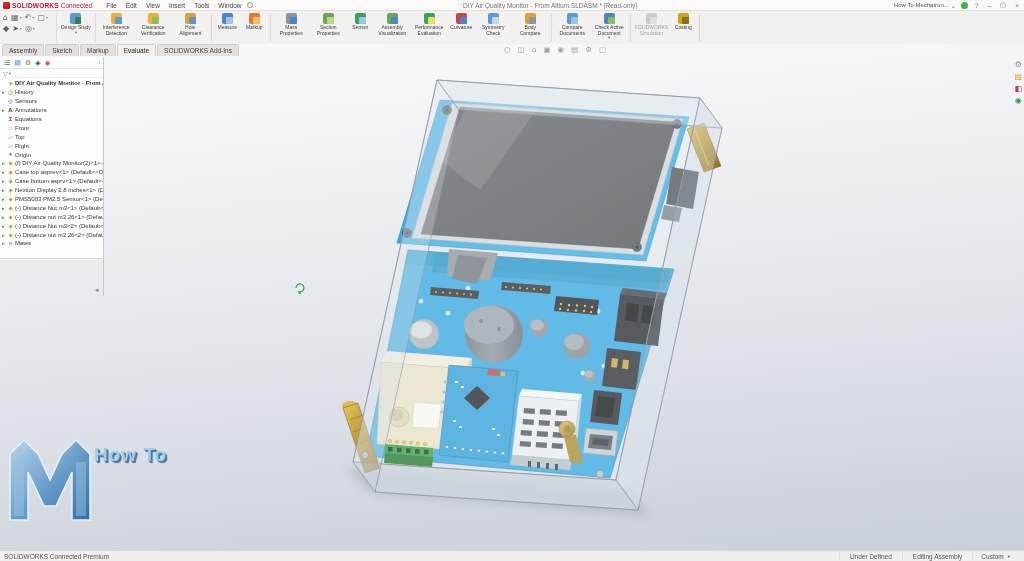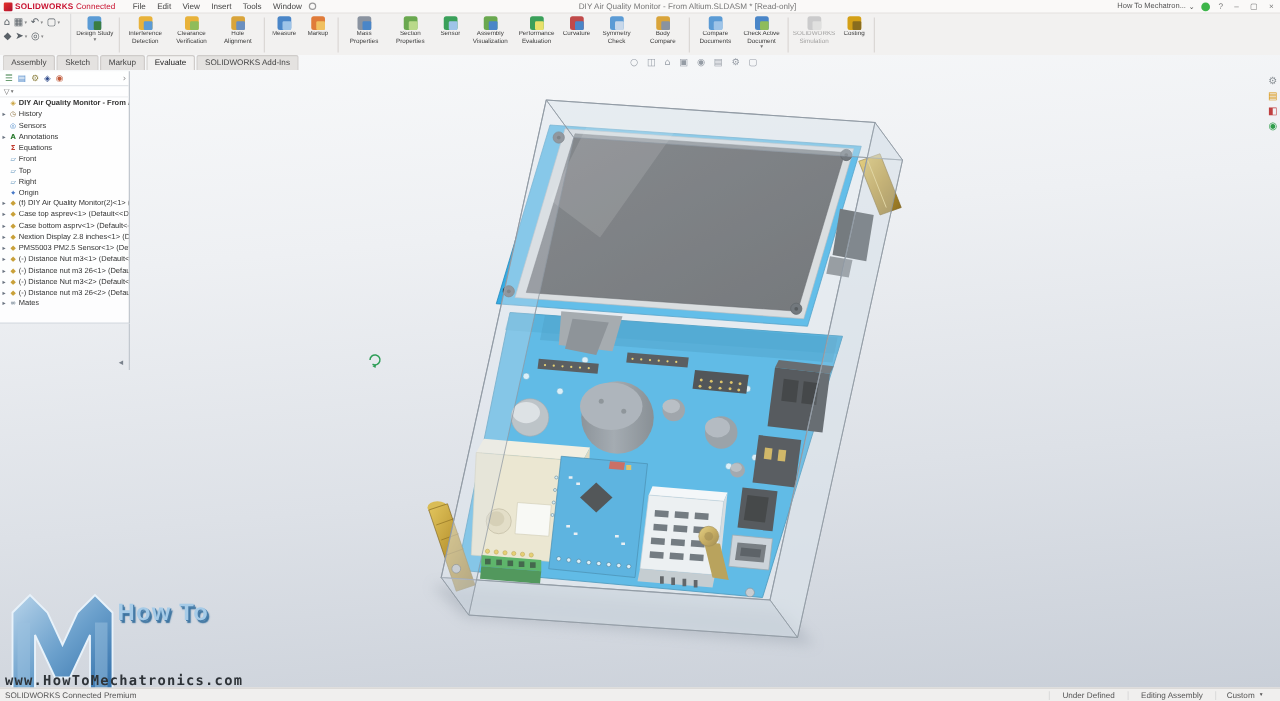--- a/index.html
+++ b/index.html
@@ -73,21 +73,21 @@
   .trow{display:flex;align-items:center;height:8.9px;padding-left:2px;white-space:nowrap;overflow:hidden;}
   .trow.child{padding-left:2px;}
   .tarrow{visibility:hidden;width:5px;font-size:5px;color:#6a7380;flex:none;}
   .tarrow.vis{visibility:visible;}
   .tic{width:7px;font-size:5.5px;flex:none;text-align:center;font-weight:bold;}
   .tlabel{font-size:6px;color:#333;margin-left:1px;overflow:hidden;}
   #splitter{left:103px;top:57px;width:1px;height:239px;background:#c2c8cf;z-index:4;}
   #collapse-handle{left:95px;top:286px;font-size:7px;color:#7a828c;z-index:6;}
 
   
-  #wm{left:6px;top:468px;width:230px;height:90px;z-index:3;pointer-events:none;}
+  #wm{left:6px;top:432px;width:230px;height:90px;z-index:3;pointer-events:none;}
   #wm .t1{position:absolute;left:88px;top:12px;font-size:19px;font-weight:bold;
           color:#a6cbe7;text-shadow:1px 1px 0 #4a7fab,2px 2px 1px #39719e;letter-spacing:1px;}
   #wm .t2{position:absolute;left:50px;top:39px;font-size:19px;font-weight:bold;
           color:#a6cbe7;text-shadow:1px 1px 0 #4a7fab,2px 2px 1px #39719e;letter-spacing:0px;}
   #wm-url{left:4px;top:538px;font-family:"DejaVu Sans Mono",monospace;font-size:11px;
           font-weight:bold;color:#2e3338;letter-spacing:1px;z-index:7;
           border-bottom:1px solid #6a6f75;}
 
   
   #statusbar{left:0;top:550px;width:1024px;height:11px;background:#f0efee;
@@ -756,21 +756,20 @@
             <stop offset=".5" stop-color="#6ba0cc"></stop>
             <stop offset="1" stop-color="#2f6da8"></stop>
         </linearGradient>
       </defs>
       <path d="M4 88 L4 22 L18 8 L32 22 L44 48 L56 22 L70 8 L84 22 L84 88 L66 88 L66 40 L50 74 L38 74 L22 40 L22 88 Z" fill="url(#mblue)" stroke="#e8f2fa" stroke-width="1.5"></path>
       <rect x="8" y="30" width="10" height="54" fill="#9cc2e0" opacity="0.5"></rect>
       <rect x="70" y="30" width="10" height="54" fill="#9cc2e0" opacity="0.5"></rect>
     </svg>
     <div class="t1">How To</div>
   </div>
-  <div id="wm-url" class="abs">www.HowToMechatronics.com</div>
 
   <div id="statusbar" class="abs">
     <span id="sb-left">SOLIDWORKS Connected Premium</span>
     <div id="sb-right">
       <span class="cell">Under Defined</span>
       <span class="cell">Editing Assembly</span>
       <span id="sb-config">
         <span>Custom</span>
         <span class="g" style="font-size:4.5px">▾</span>
       </span>

